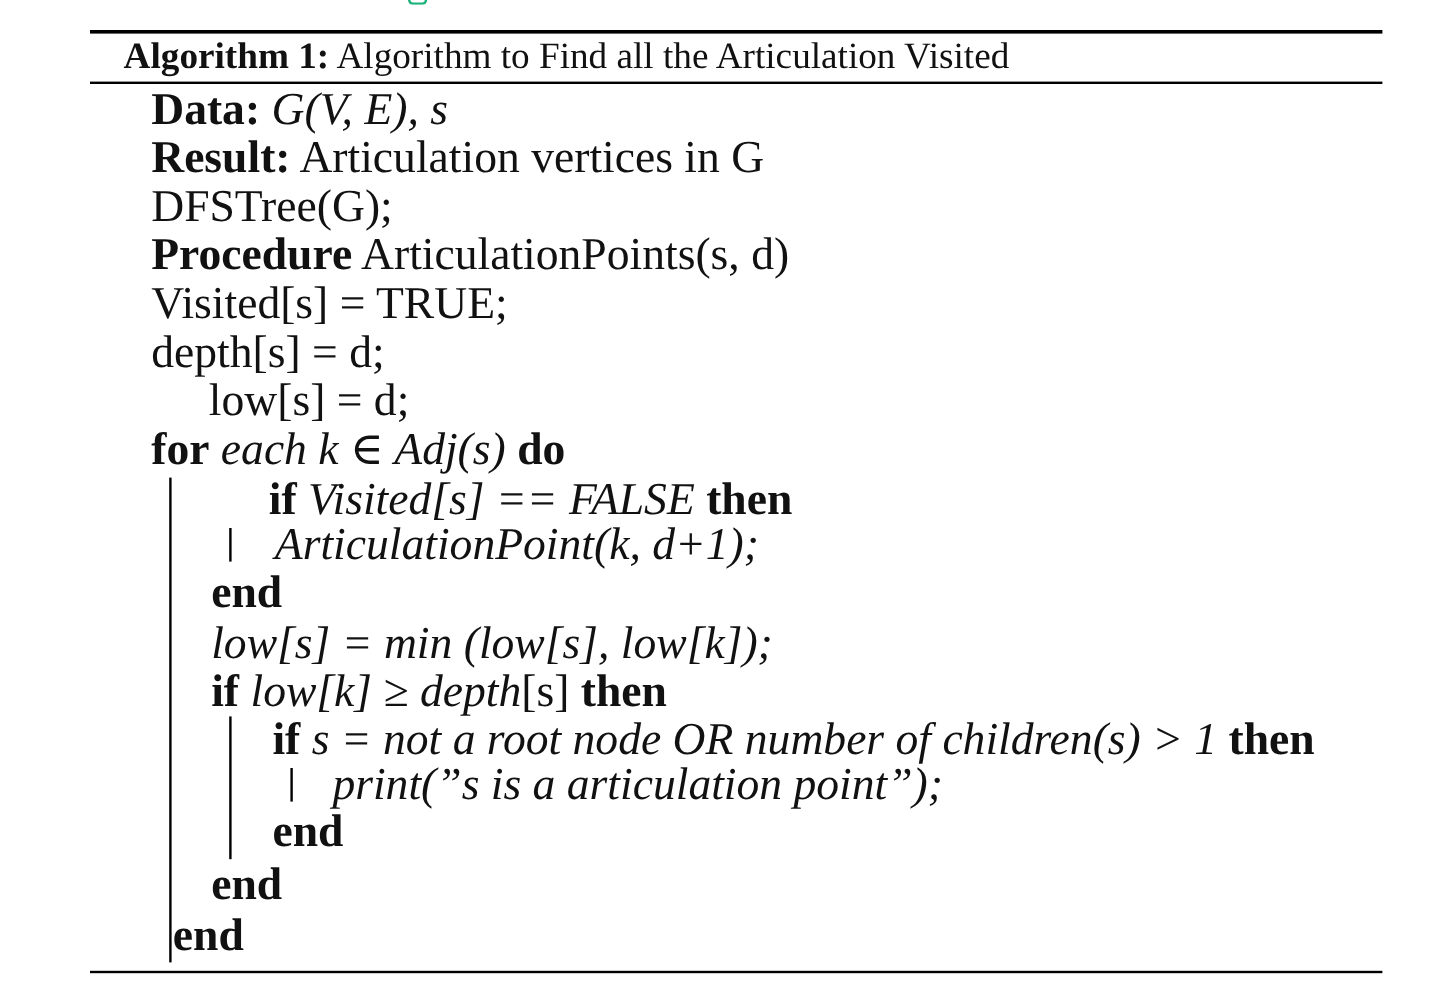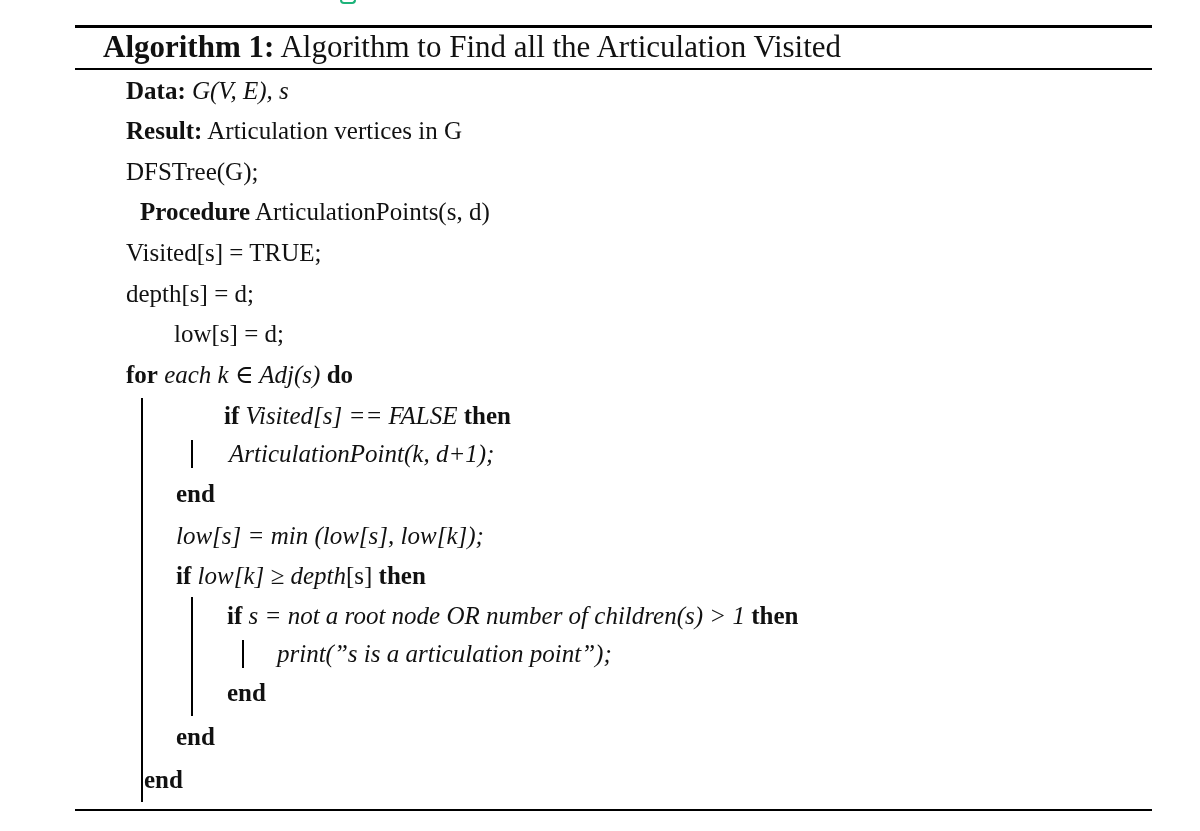--- a/index.html
+++ b/index.html
@@ -39,21 +39,21 @@
       line-height: 38px;
       font-family: "Liberation Serif", "DejaVu Serif", serif;
       font-size: 31px;
       white-space: nowrap;
     }
     .line {
       position: absolute;
       height: 40px;
       line-height: 40px;
       font-family: "Liberation Serif", "DejaVu Serif", serif;
-      font-size: 25px;
+      font-size: 38px;
       white-space: nowrap;
     }
     .kw { font-weight: bold; }
     .it { font-style: italic; }
 
     .vbar {
       position: absolute;
       width: 2px;
       background: #000;
     }
@@ -82,21 +82,21 @@
 
 <div class="line" style="left:126px; top:111px;">
   <span class="kw">Result:</span>
   <span>Articulation vertices in G</span>
 </div>
 
 <div class="line" style="left:126px; top:152px;">
   <span>DFSTree(G);</span>
 </div>
 
-<div class="line" style="left:140px; top:192px;">
+<div class="line" style="left:126px; top:192px;">
   <span class="kw">Procedure</span>
   <span>ArticulationPoints(s, d)</span>
 </div>
 
 <div class="line" style="left:126px; top:233px;">
   <span>Visited[s] = TRUE;</span>
 </div>
 
 <div class="line" style="left:126px; top:274px;text-align:center;">
   <span>depth[s] = d;</span>

